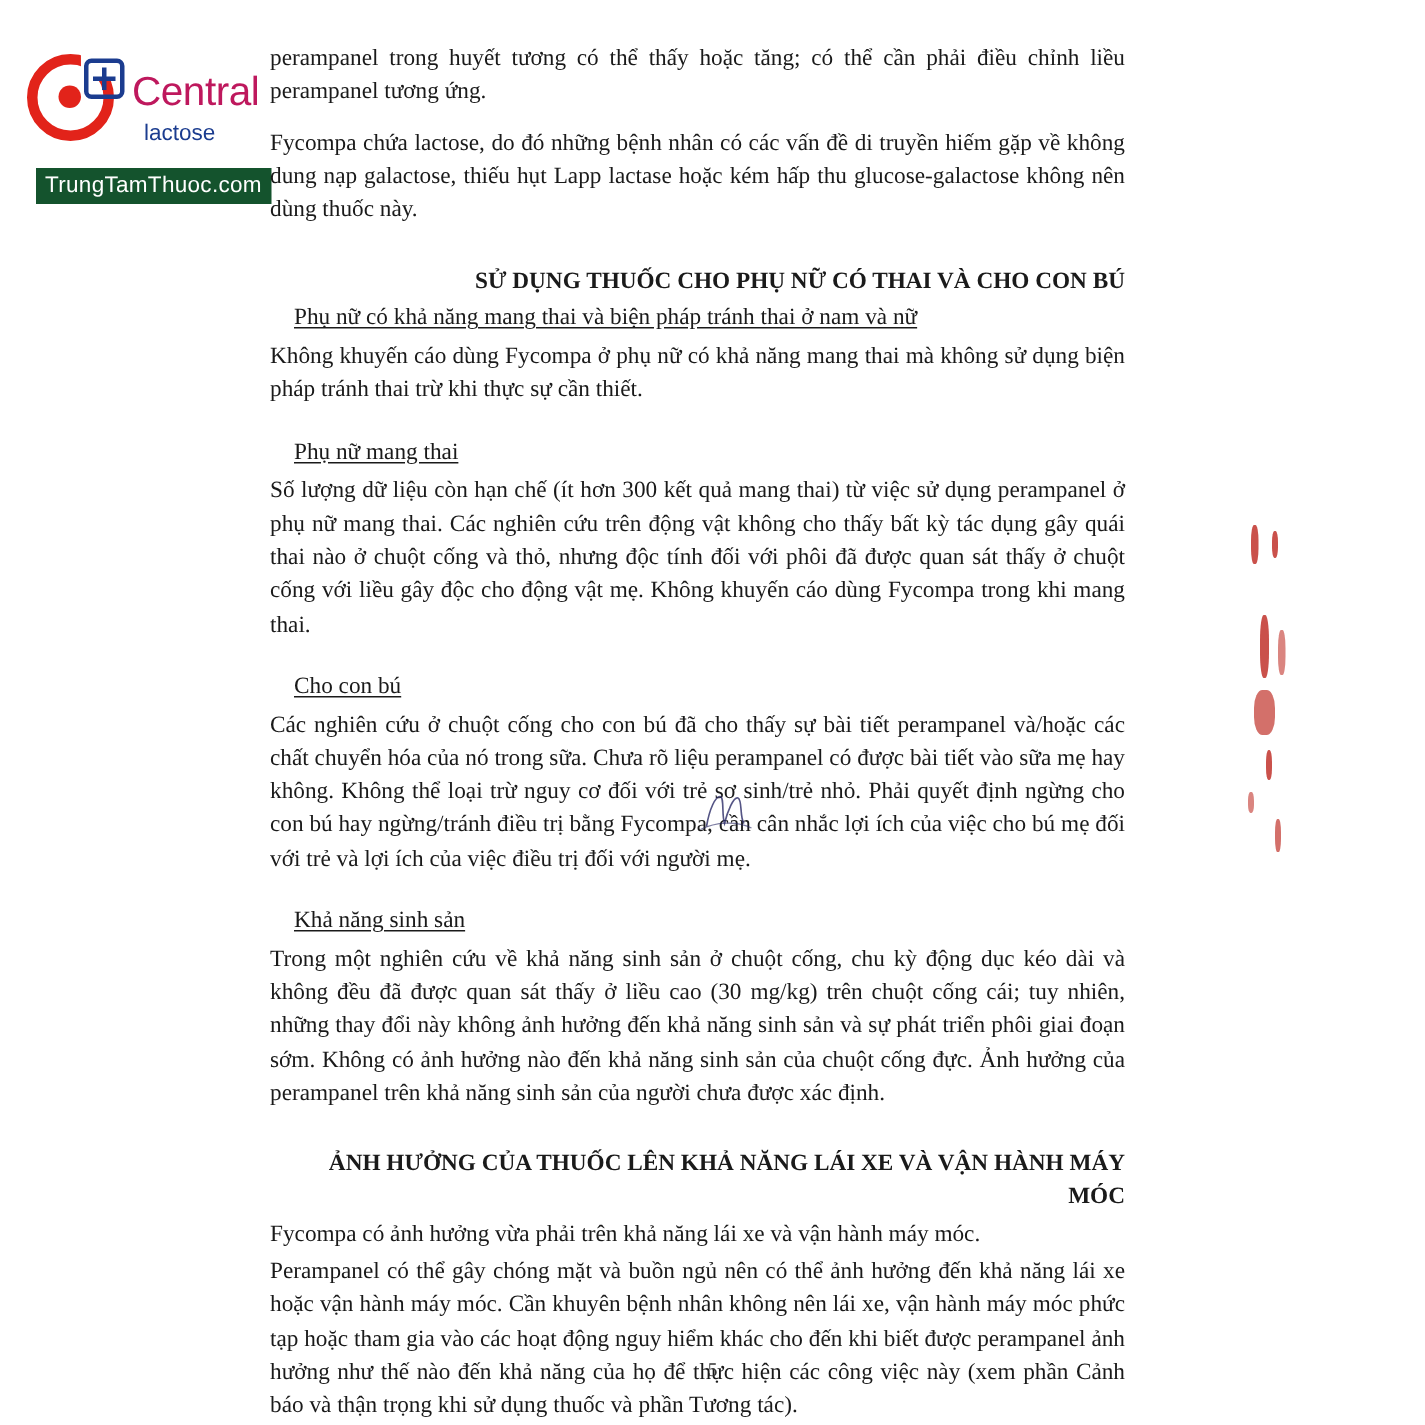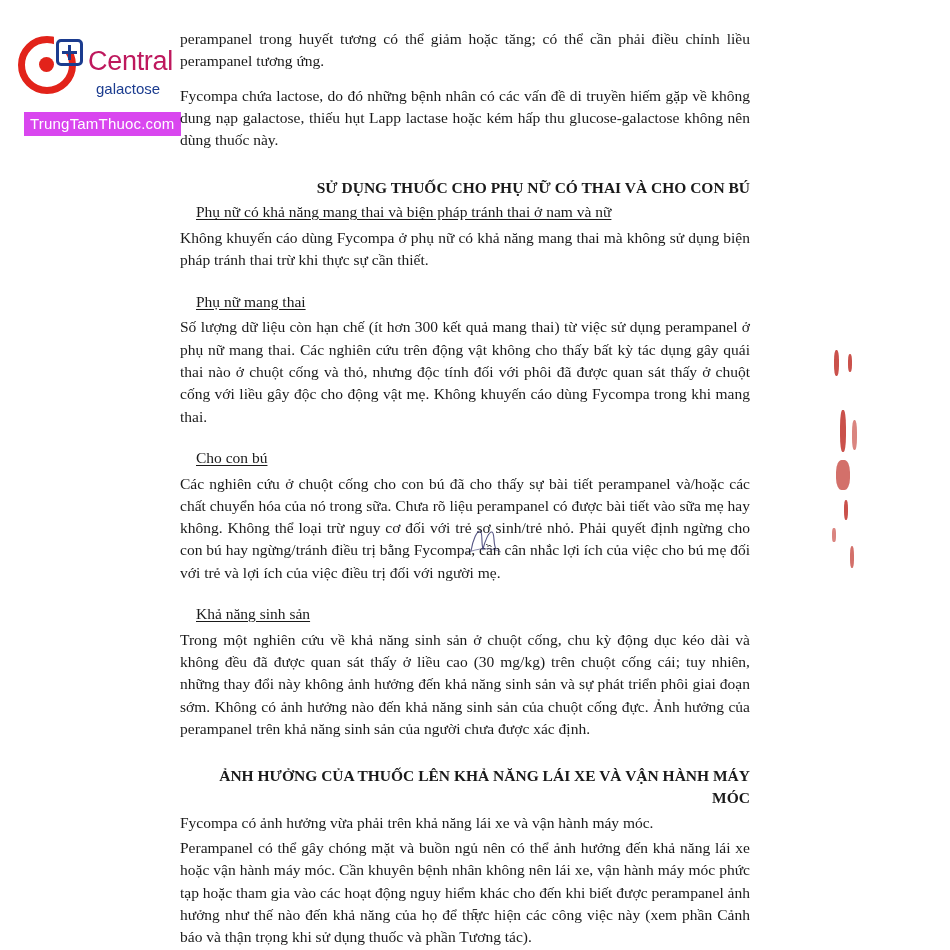--- a/index.html
+++ b/index.html
@@ -93,21 +93,21 @@
     left: 86px;
     top: 52px;
     font-family: "Liberation Sans", sans-serif;
     font-size: 15px;
     color: #1b3c8f;
   }
   .logo-url {
     position: absolute;
     left: 14px;
     top: 84px;
-    background: #d946ef;
+    background: #14532d;
     color: #ffffff;
     font-family: "Liberation Sans", sans-serif;
     font-size: 15px;
     padding: 3px 6px 4px 6px;
     letter-spacing: 0.2px;
     white-space: nowrap;
   }
 
   
   .page {
@@ -181,27 +181,27 @@
 </head>
 <body>
 
 <div class="logo-block">
   <div class="logo-mark">
     <div class="logo-c"></div>
     <div class="logo-dot"></div>
     <div class="logo-cross-box"></div>
   </div>
   <div class="logo-text-central">Central</div>
-  <div class="logo-text-pharmacy">galactose</div>
+  <div class="logo-text-pharmacy">lactose</div>
   <div class="logo-url">TrungTamThuoc.com</div>
 </div>
 
 <div class="page">
 
-  <p class="para">perampanel trong huyết tương có thể giảm hoặc tăng; có thể cần phải điều chỉnh liều perampanel tương ứng.</p>
+  <p class="para">perampanel trong huyết tương có thể thấy hoặc tăng; có thể cần phải điều chỉnh liều perampanel tương ứng.</p>
   <div class="gap-sm"></div>
   <p class="para">Fycompa chứa lactose, do đó những bệnh nhân có các vấn đề di truyền hiếm gặp về không dung nạp galactose, thiếu hụt Lapp lactase hoặc kém hấp thu glucose-galactose không nên dùng thuốc này.</p>
 
   <div class="gap-lg"></div>
   <p class="heading">SỬ DỤNG THUỐC CHO PHỤ NỮ CÓ THAI VÀ CHO CON BÚ</p>
   <div class="subheading-wrap"><span class="subheading">Phụ nữ có khả năng mang thai và biện pháp tránh thai ở nam và nữ</span></div>
   <p class="para">Không khuyến cáo dùng Fycompa ở phụ nữ có khả năng mang thai mà không sử dụng biện pháp tránh thai trừ khi thực sự cần thiết.</p>
 
   <div class="gap-md"></div>
   <div class="subheading-wrap"><span class="subheading">Phụ nữ mang thai</span></div>

